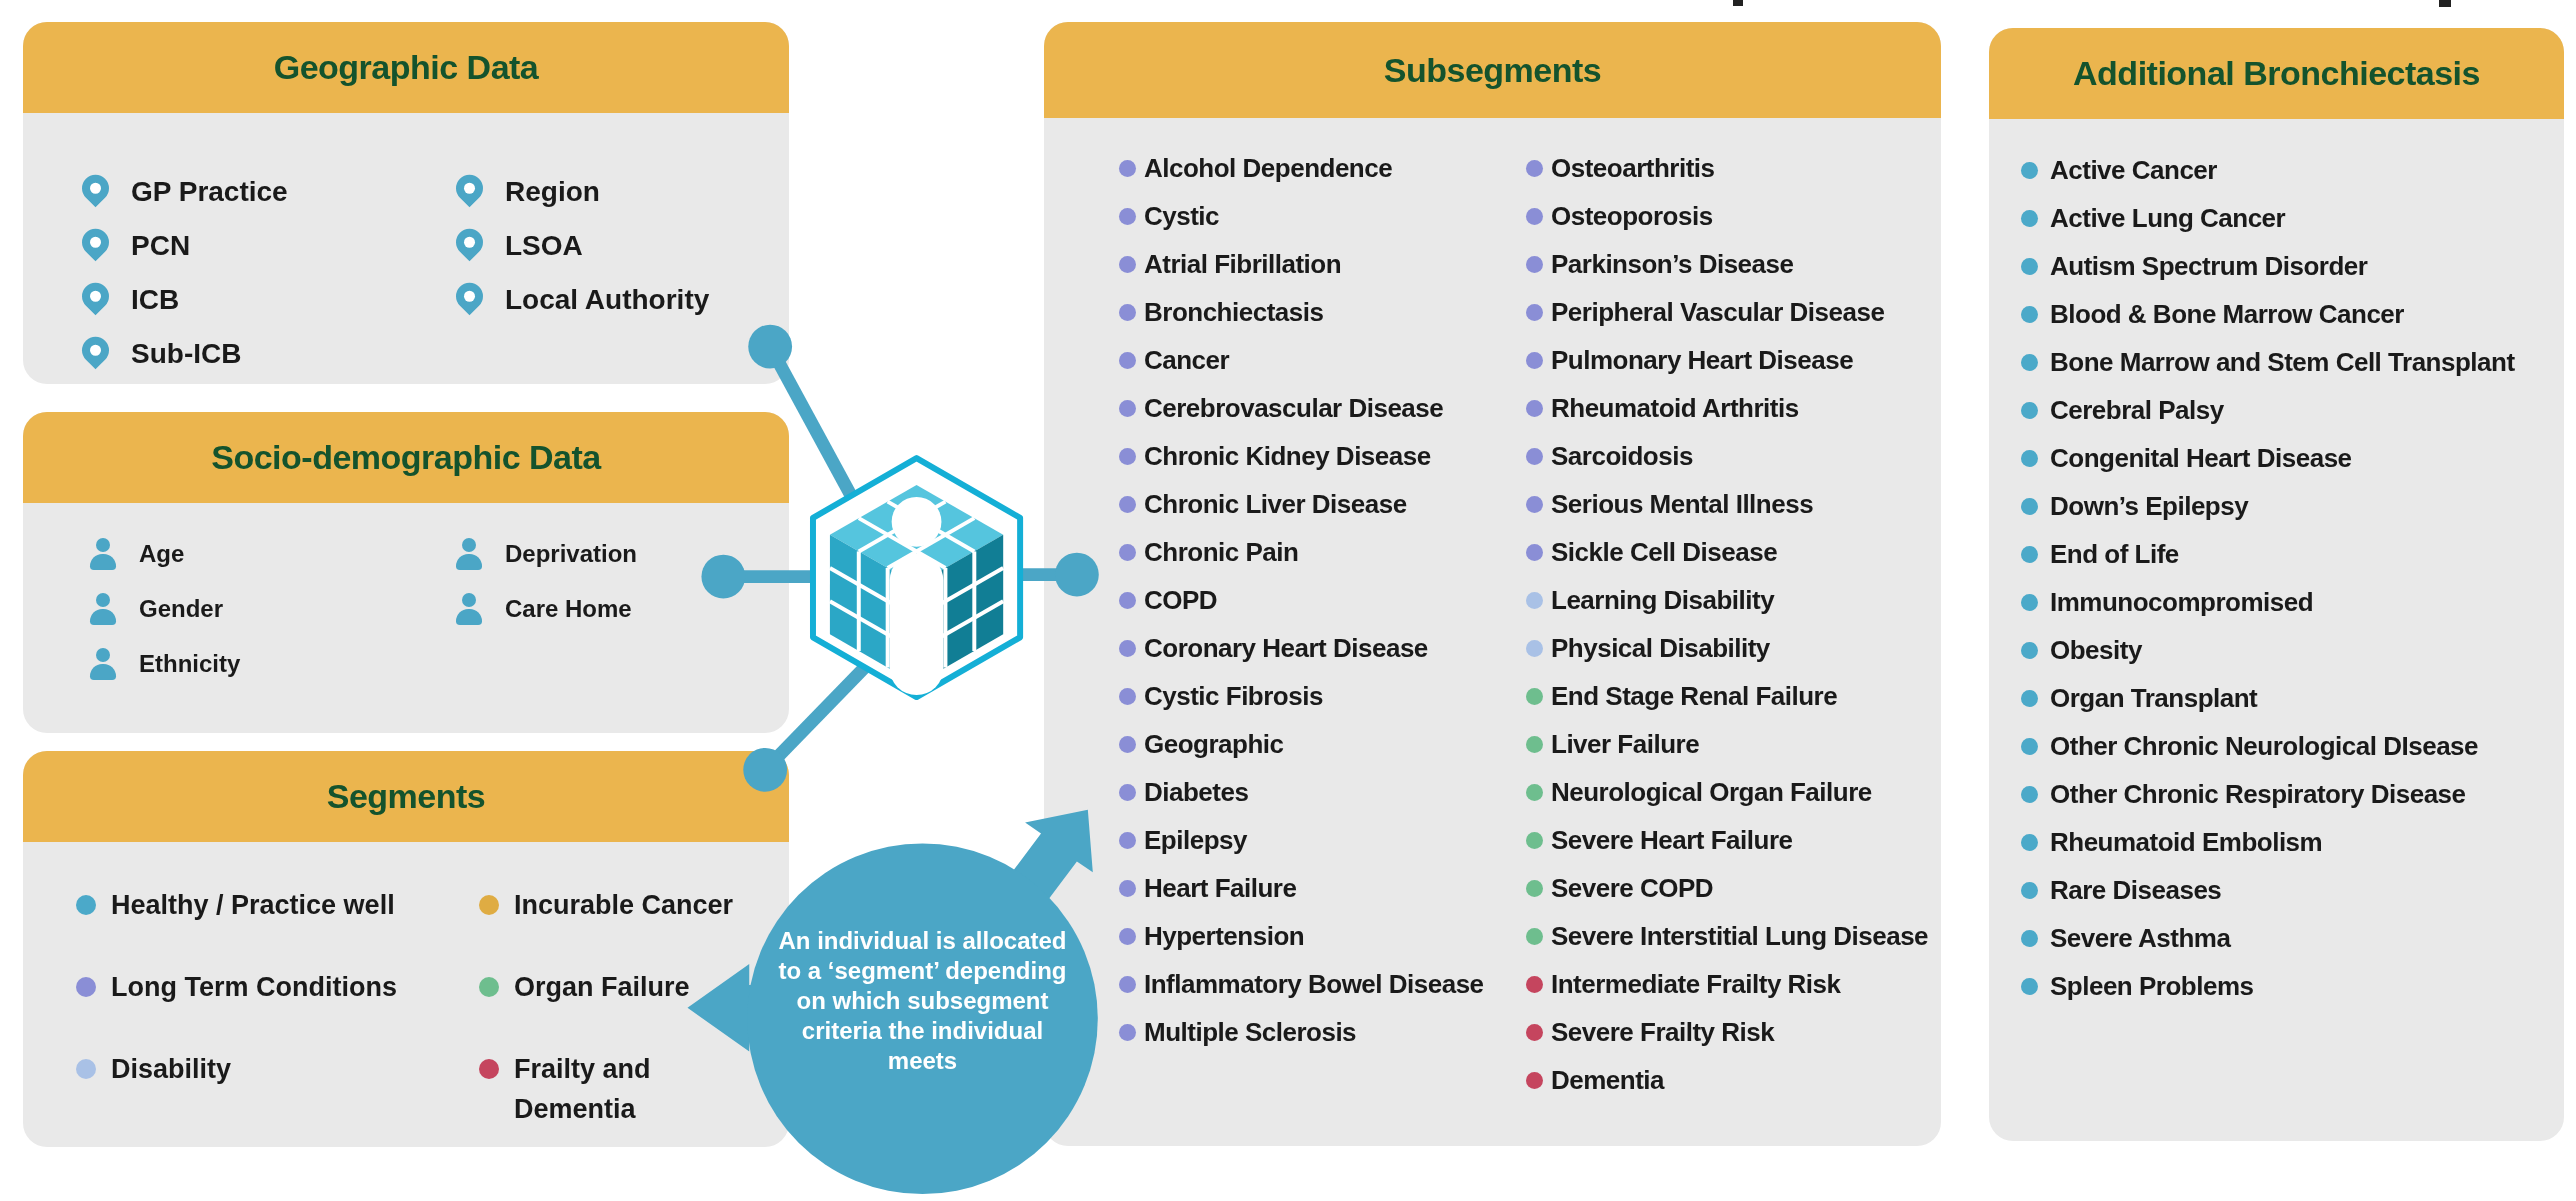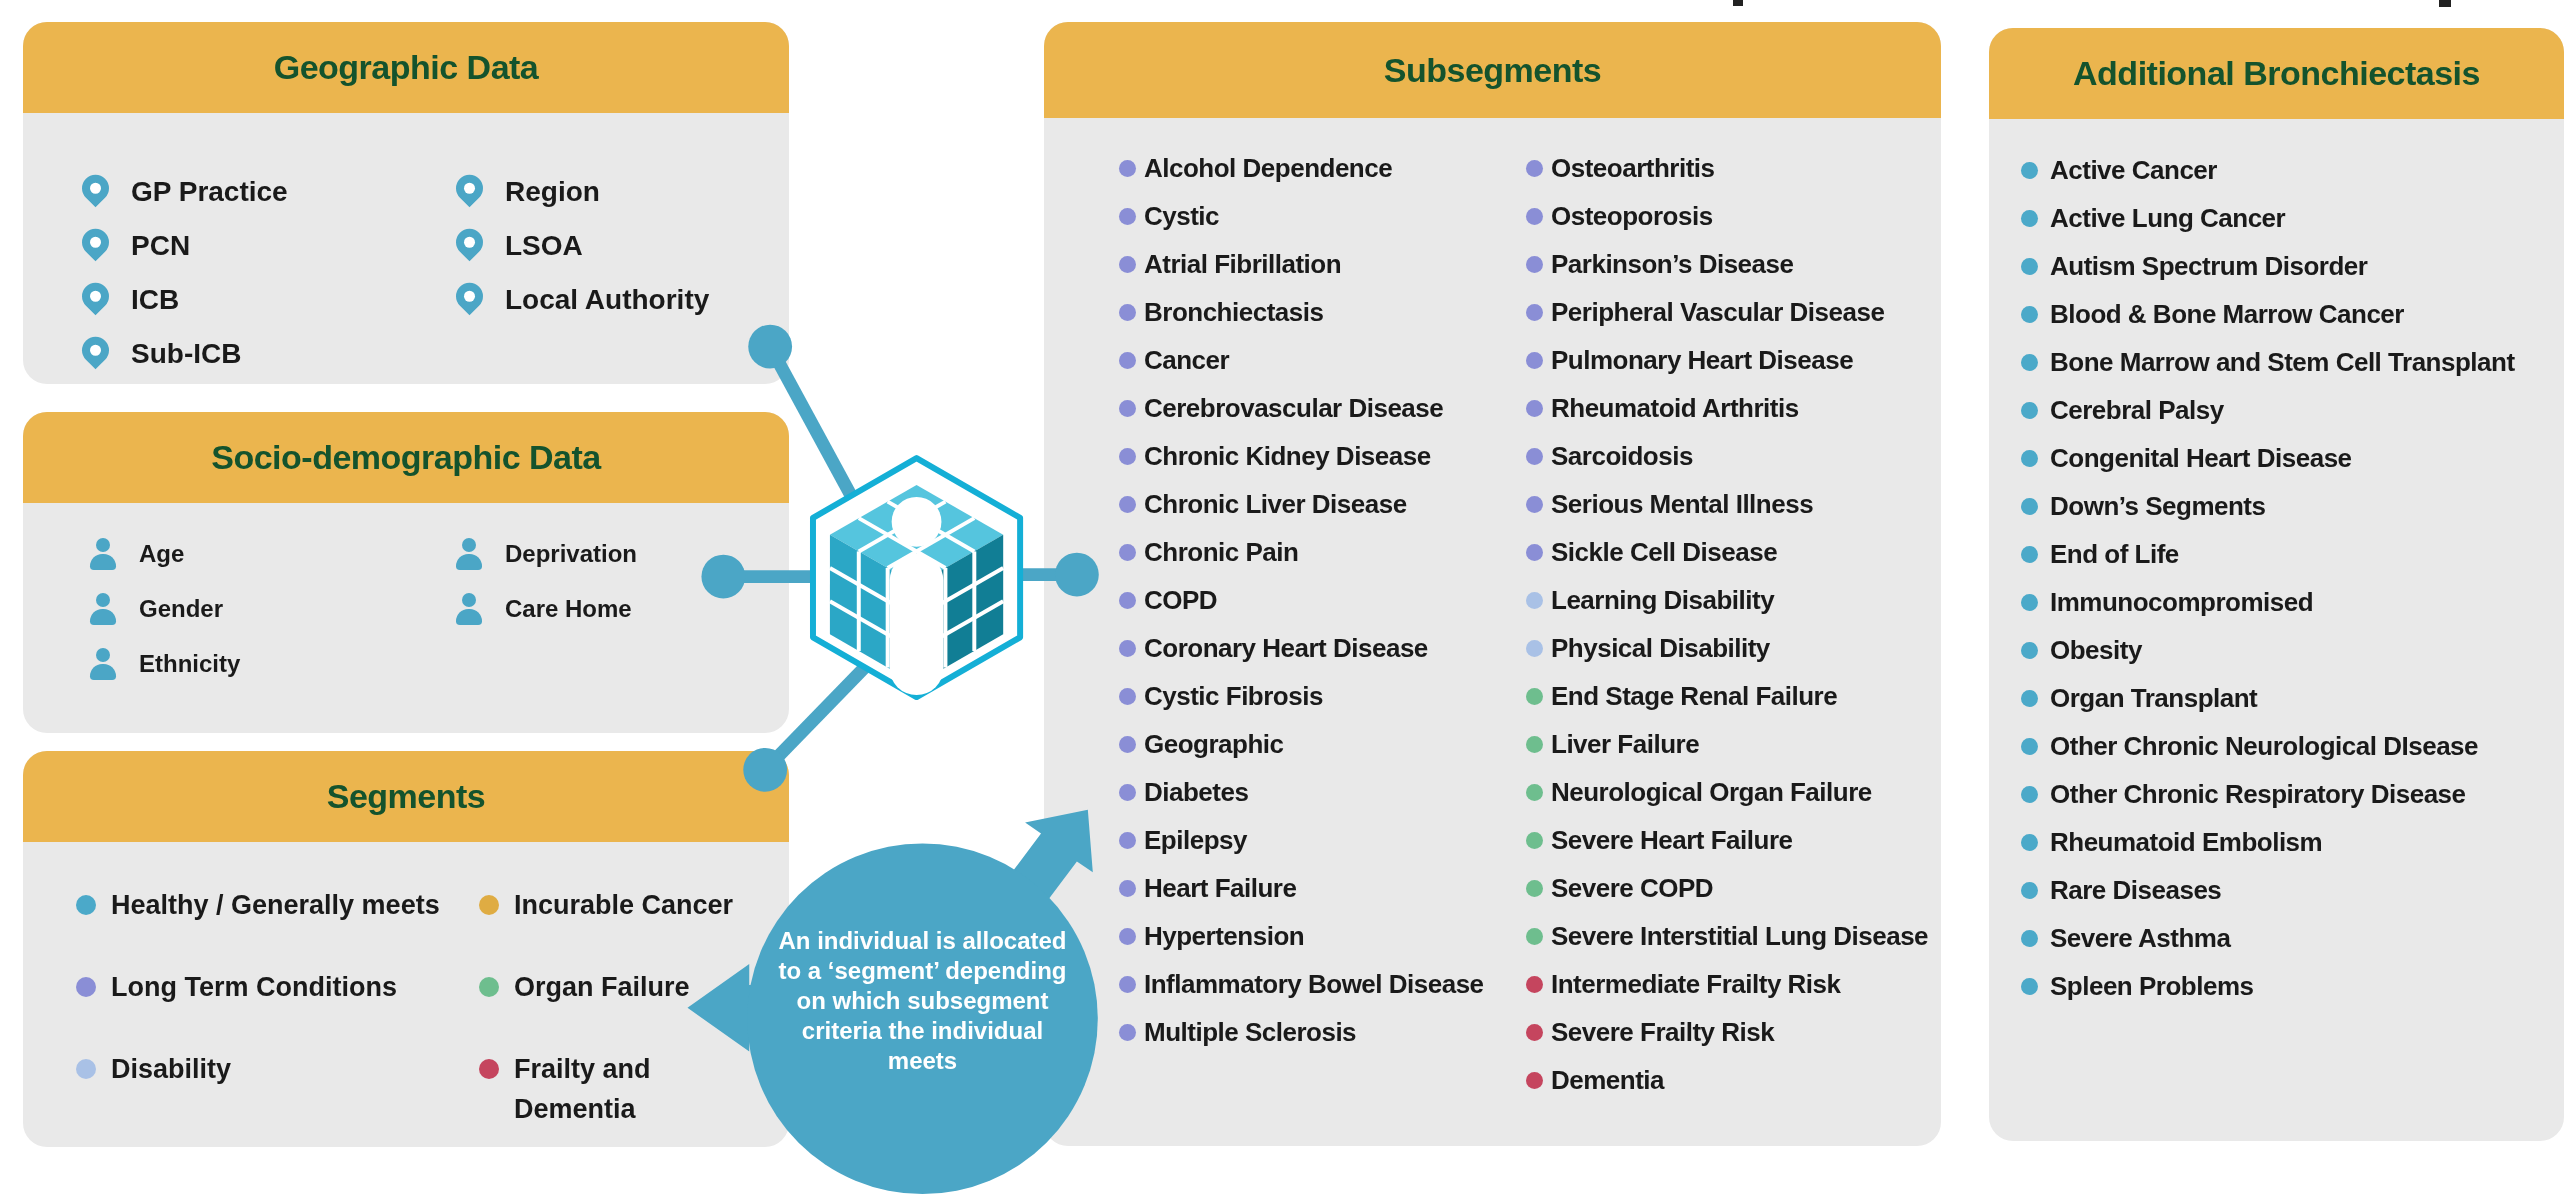--- a/index.html
+++ b/index.html
@@ -149,21 +149,21 @@
 
   <section class="panel" style="left:23px;top:751px;width:766px;height:396px;">
     <header class="phead" style="height:91px;">
       <h2>Segments</h2>
     </header>
     <div class="list seg" style="left:50px;top:120px;width:388px;">
         <div class="item">
           <span class="mark">
             <span class="bullet c-teal"></span>
           </span>
-          <span class="label">Healthy / Generally meets</span>
+          <span class="label">Healthy / Practice well</span>
         </div>
         <div class="item">
           <span class="mark">
             <span class="bullet c-purple"></span>
           </span>
           <span class="label">Long Term Conditions</span>
         </div>
         <div class="item">
           <span class="mark">
             <span class="bullet c-lavender"></span>
@@ -481,21 +481,21 @@
         <div class="item">
           <span class="mark">
             <span class="bullet c-teal"></span>
           </span>
           <span class="label">Congenital Heart Disease</span>
         </div>
         <div class="item">
           <span class="mark">
             <span class="bullet c-teal"></span>
           </span>
-          <span class="label">Down’s Segments</span>
+          <span class="label">Down’s Epilepsy</span>
         </div>
         <div class="item">
           <span class="mark">
             <span class="bullet c-teal"></span>
           </span>
           <span class="label">End of Life</span>
         </div>
         <div class="item">
           <span class="mark">
             <span class="bullet c-teal"></span>

